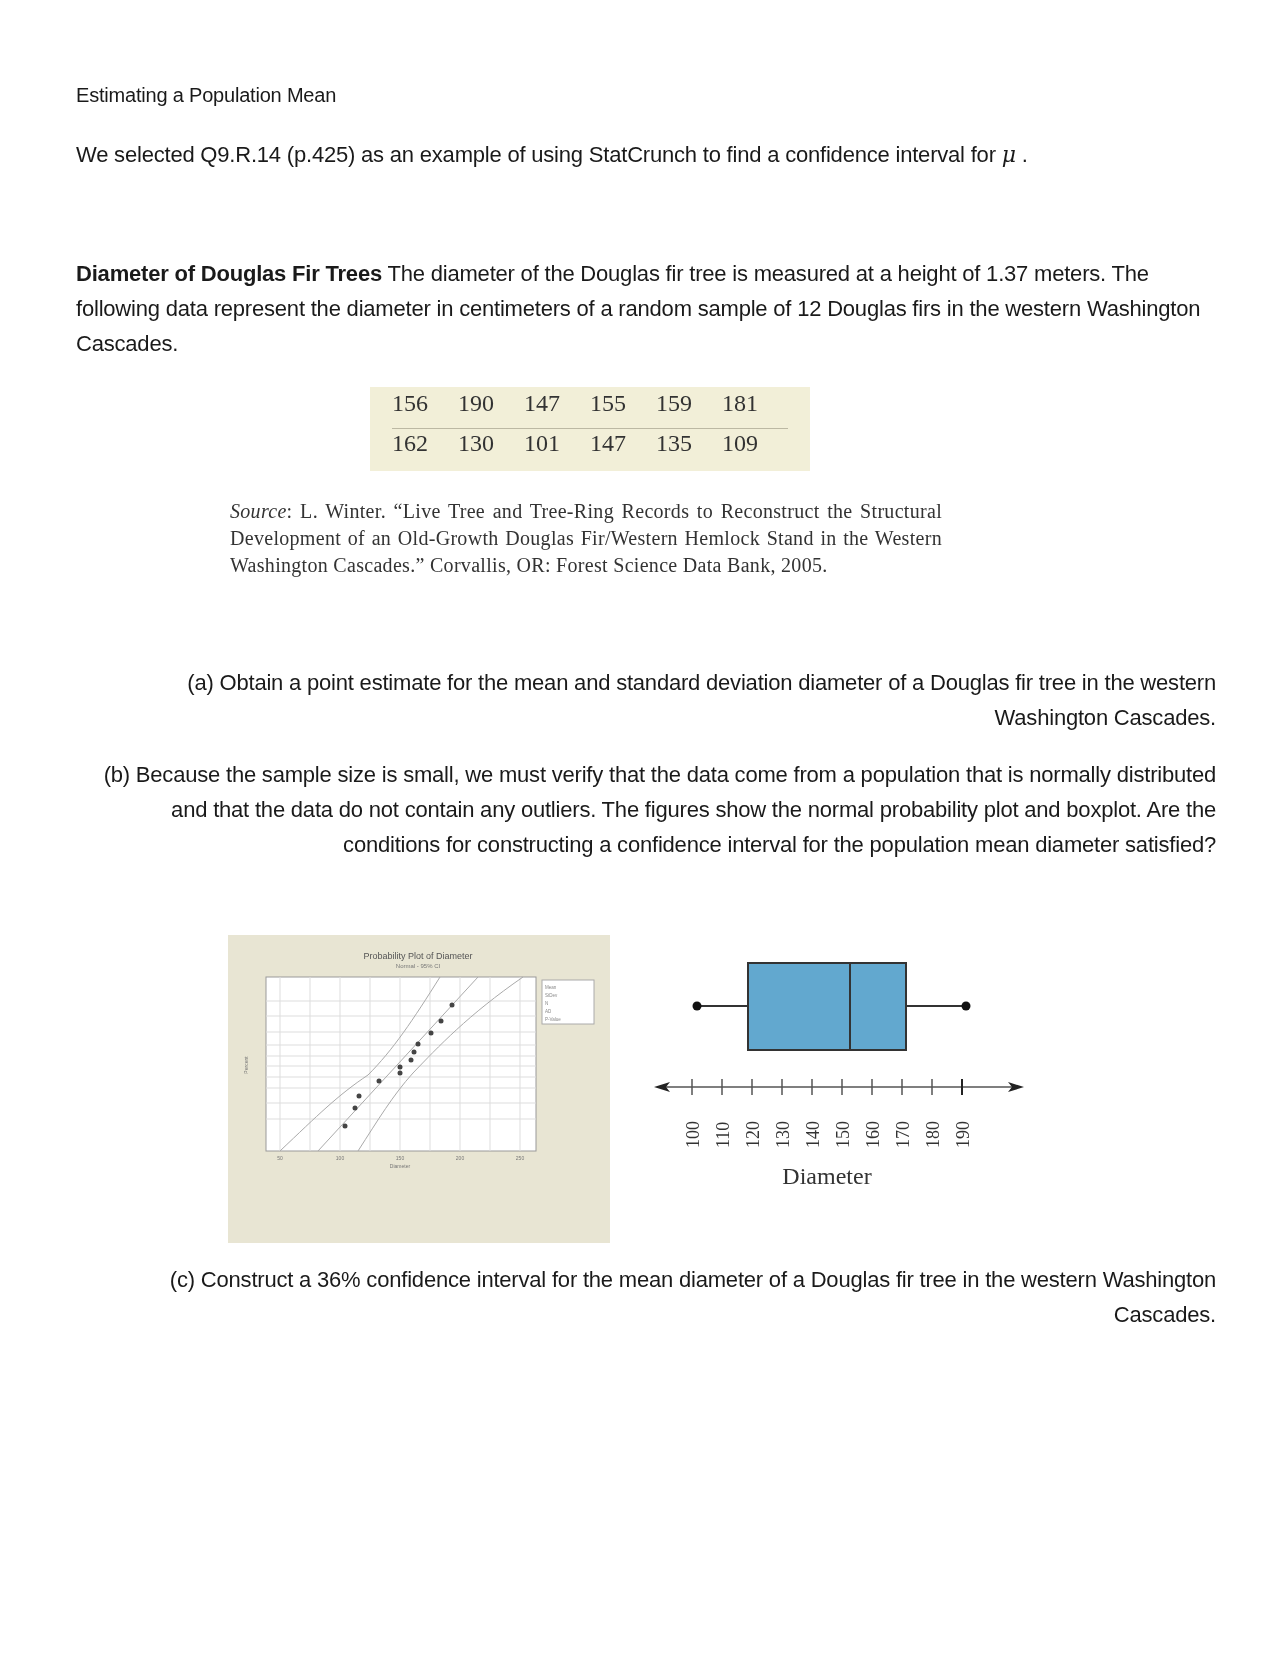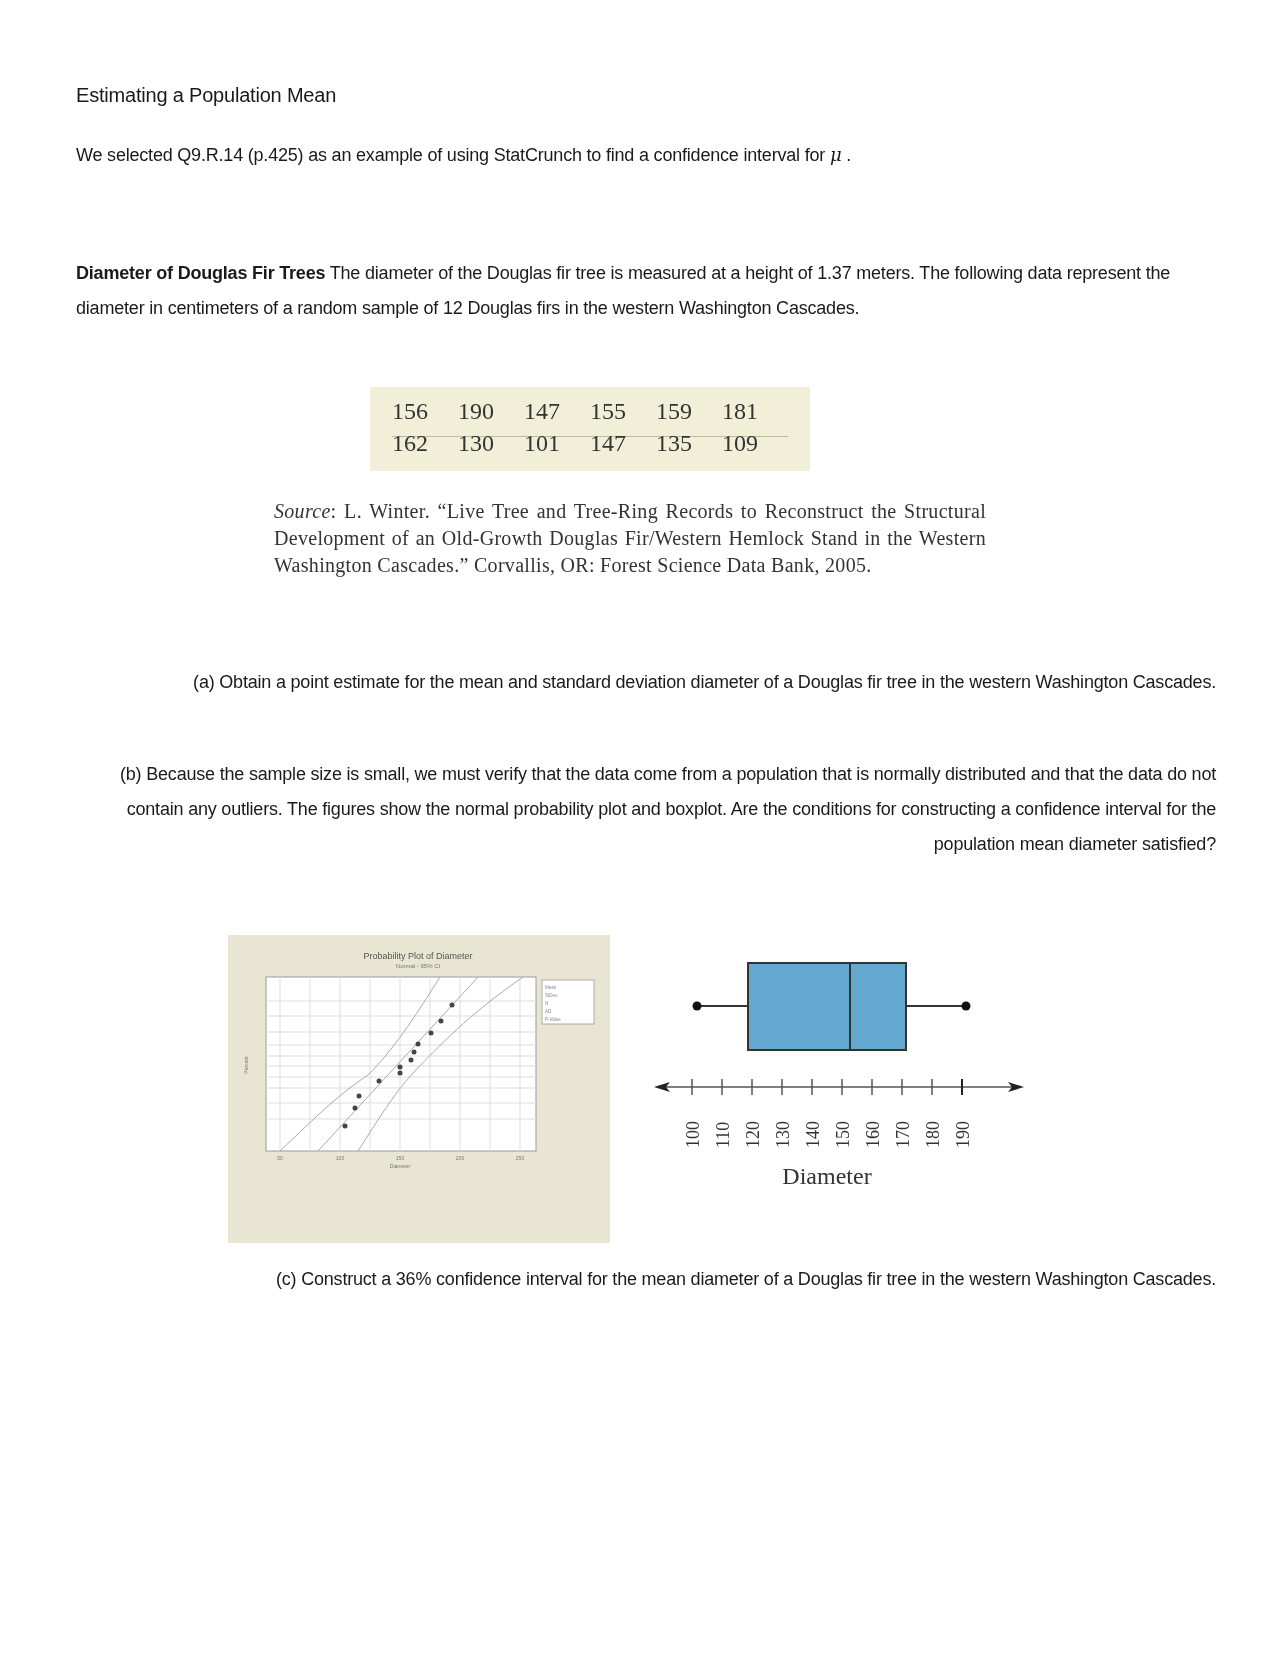--- a/index.html
+++ b/index.html
@@ -1,32 +1,32 @@
 <!DOCTYPE html>
 <html><head>
 <meta charset="utf-8">
 <style>
   html, body { margin: 0; padding: 0; background: #ffffff; }
   body { width: 1280px; height: 1656px; position: relative; overflow: hidden;
          font-family: "Liberation Sans", "DejaVu Sans", sans-serif; color: #1a1a1a; }
   .abs { position: absolute; }
-  .txt { font-size: 18px; line-height: 35px; letter-spacing: -0.2px; }
+  .txt { font-size: 22px; line-height: 35px; letter-spacing: -0.2px; }
   .title { left: 76px; top: 78px; font-size: 20px; }
   .intro { left: 76px; top: 137px; }
   .mu { font-family: "DejaVu Serif", serif; font-style: italic; }
   .para { left: 76px; top: 256px; width: 1140px; }
   .para b { font-weight: bold; }
   .data-table { left: 370px; top: 387px; width: 440px; height: 84px; background: #f2efd8; }
   .data-table .row { position: absolute; left: 22px; right: 22px; height: 38px; display: flex;
         font-family: "Liberation Serif", serif; font-size: 24px; color: #333; }
   .data-table .row span { width: 73px; }
-  .data-table .r1 { top: 3px; border-bottom: 1.5px solid #bcb8a3; margin-top: 8px; }
+  .data-table .r1 { top: 3px; border-bottom: 1.5px solid #bcb8a3; }
   .data-table .r2 { top: 43px; }
   .source { left: 230px; top: 498px; width: 712px; font-family: "Liberation Serif", serif;
-            font-size: 20px; line-height: 27px; color: #333; text-align: justify; letter-spacing: 0.3px; margin-left: 44px; }
+            font-size: 20px; line-height: 27px; color: #333; text-align: justify; letter-spacing: 0.3px; }
   .source i { font-style: italic; }
   .q { left: 76px; width: 1140px; }
   .q .hang { padding-left: 35px; text-indent: -35px; text-align: right; }
   .figL { left: 228px; top: 935px; width: 382px; height: 308px; background: #e8e5d3; }
   .figR { left: 640px; top: 930px; width: 400px; height: 270px; }
   .axlabel { font-family: "Liberation Serif", serif; }
 </style>
 </head>
 <body>
 

